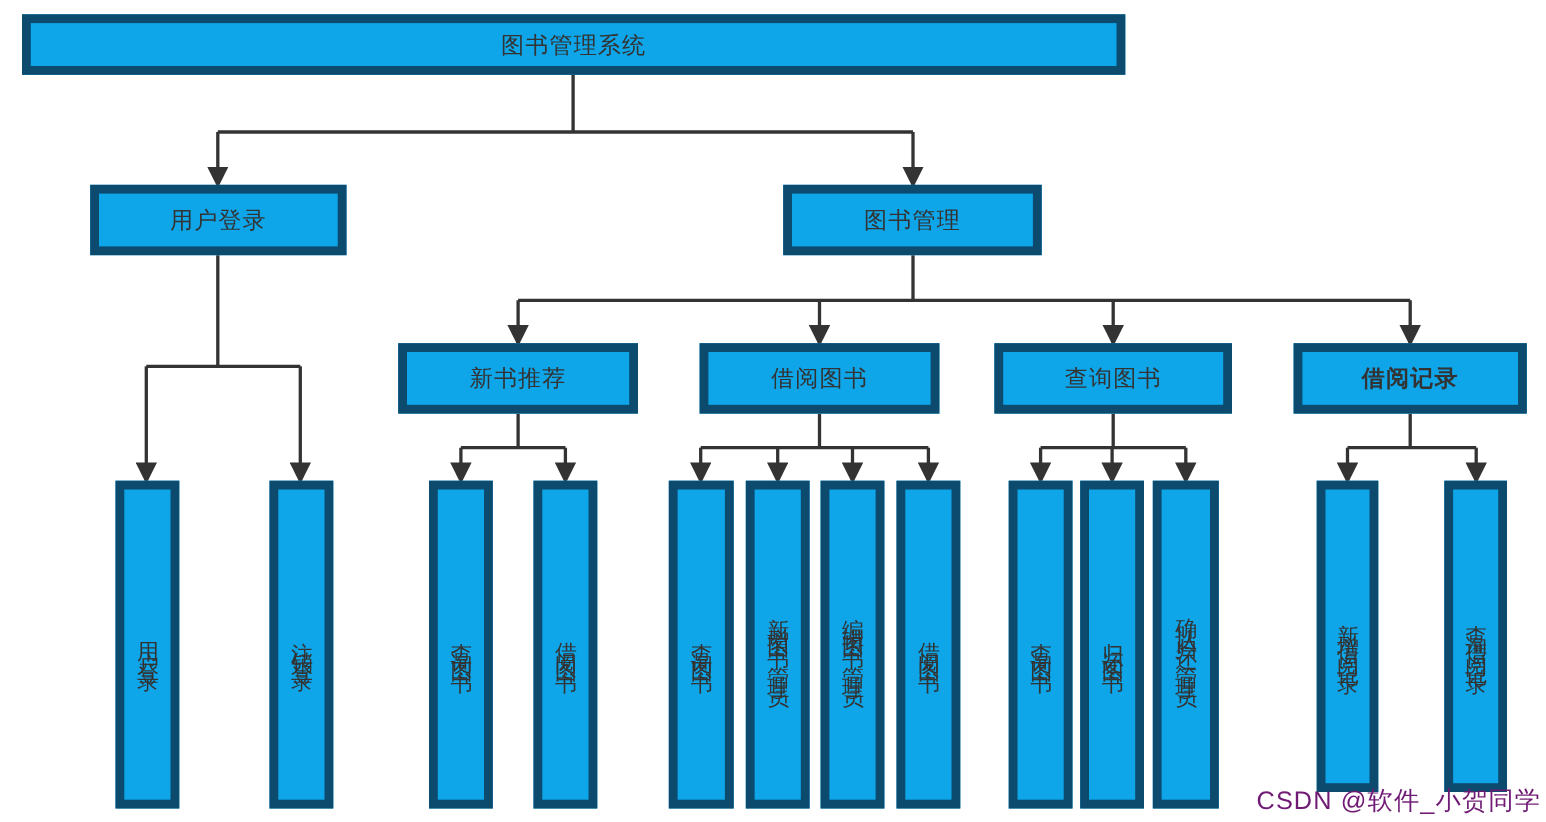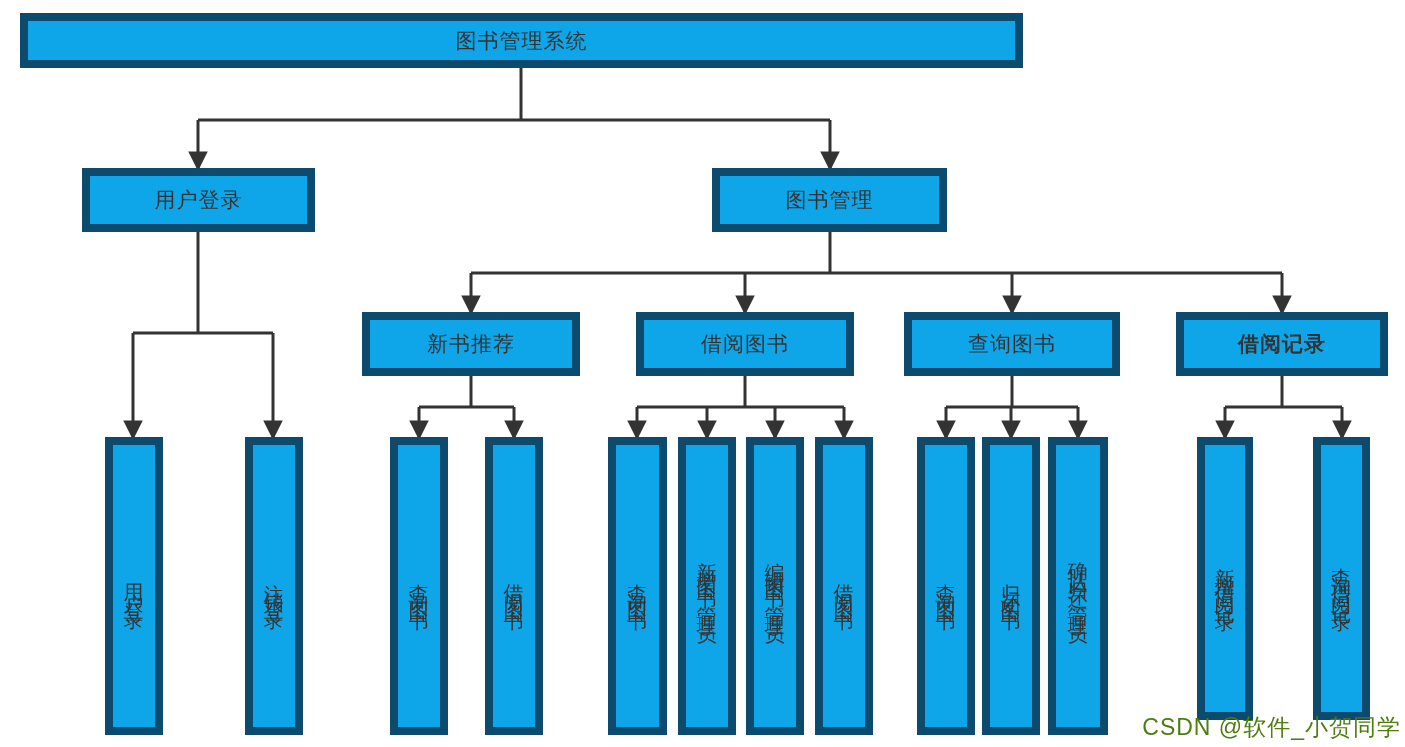--- a/index.html
+++ b/index.html
@@ -63,21 +63,21 @@
   .leaf-d1 { left: 917px; }
   .leaf-d2 { left: 982px; }
   .leaf-d3 { left: 1048px; width: 60px; }
   .leaf-e1 { left: 1197px; width: 56px; height: 283px; }
   .leaf-e2 { left: 1313px; width: 57px; height: 283px; }
   .watermark {
     position: absolute;
     right: 4px;
     bottom: 4px;
     font-size: 23px;
-    color: #4d7c0f;
+    color: #701a75;
     letter-spacing: 1px;
     white-space: nowrap;
     z-index: 5;
   }
 </style>
 </head>
 <body>
 
 <div class="canvas">
 

